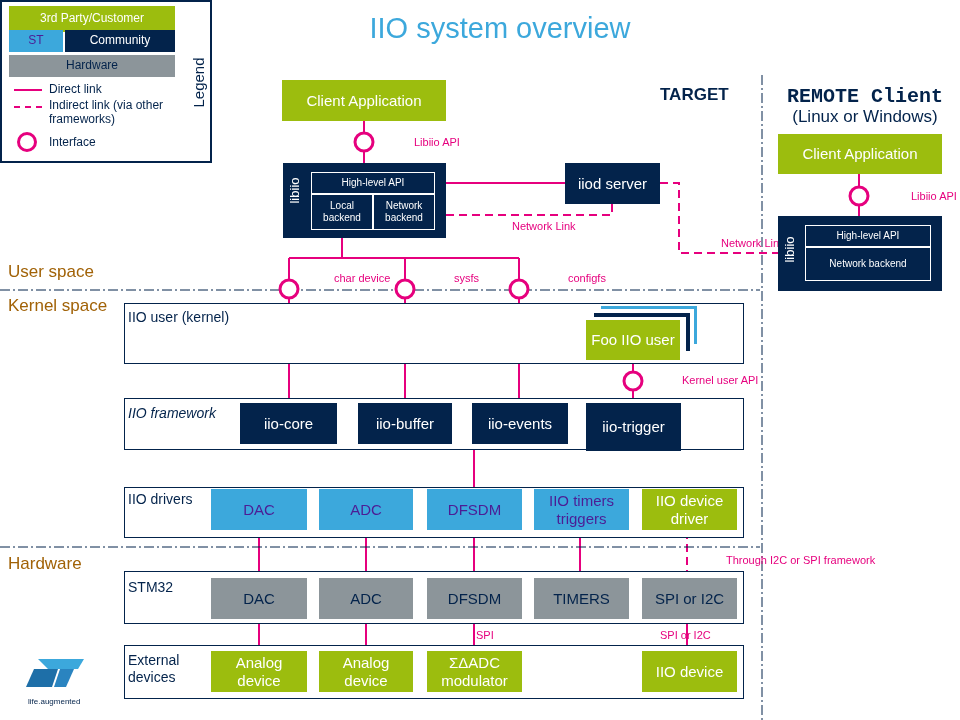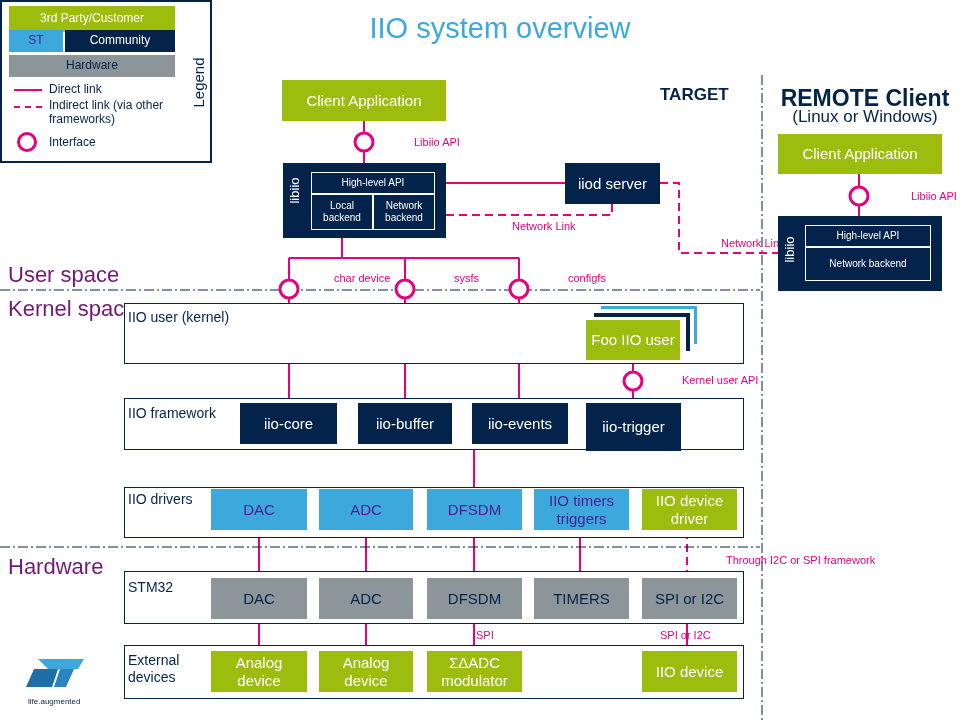--- a/index.html
+++ b/index.html
@@ -7,21 +7,21 @@
          font-family:"Liberation Sans", sans-serif; color:#03234b; }
   .abs { position:absolute; box-sizing:border-box; }
   .box { position:absolute; box-sizing:border-box; display:flex; align-items:center;
          justify-content:center; text-align:center; line-height:1.15; }
   .green { background:#9cbd0e; color:#ffffff; }
   .navy { background:#03234b; color:#ffffff; }
   .blue { background:#3ca8dc; color:#4c1d95; }
   .grey { background:#8c959a; color:#03234b; }
   .layer { position:absolute; box-sizing:border-box; border:1.5px solid #03234b; background:#fff; }
   .layer-label { position:absolute; font-size:14px; color:#03234b; line-height:1.2; }
-  .sec-label { position:absolute; font-size:22px; color:#701a75; }
+  .sec-label { position:absolute; font-size:17px; color:#a16207; }
   .pink-text { position:absolute; color:#e6007e; font-size:11px; white-space:nowrap;padding-left:32px; }
   svg.overlay { position:absolute; left:0; top:0; }
   .comp { font-size:15px; }
   .libiio-inner { position:absolute; box-sizing:border-box; border:1px solid #ffffff;
                   color:#fff; font-size:10px; display:flex; align-items:center; justify-content:center; text-align:center; line-height:1.2; }
   .vert { position:absolute; transform:rotate(-90deg); transform-origin:center; white-space:nowrap; }
 </style>
 </head>
 <body>
 
@@ -95,21 +95,21 @@
   <div class="abs" style="left:12px;top:104px;width:28px;height:0;border-top:2px dashed #e6007e;"></div>
   <div class="abs" style="left:47px;top:96px;width:120px;font-size:12px;line-height:1.2;">Indirect link (via other frameworks)</div>
   <div class="abs" style="left:15px;top:130px;width:20px;height:20px;border:3px solid #e6007e;border-radius:50%;"></div>
   <div class="abs" style="left:47px;top:133px;font-size:12px;">Interface</div>
   <div class="vert" style="left:166px;top:72px;width:60px;font-size:15px;text-align:center;">Legend</div>
 </div>
 
 <div class="abs" style="left:300px;top:12px;width:400px;text-align:center;font-size:29px;color:#3ca8dc;">IIO system overview</div>
 
 <div class="abs" style="left:660px;top:85px;font-size:17px;font-weight:bold;">TARGET</div>
-<div class="abs" style="left:770px;top:85px;width:190px;text-align:center;font-size:23px;font-weight:bold;">REMOTE Client</div>
+<div class="abs" style="left:770px;top:85px;width:190px;text-align:center;font-size:20px;font-weight:bold;font-family:Liberation Mono, monospace;">REMOTE Client</div>
 <div class="abs" style="left:770px;top:107px;width:190px;text-align:center;font-size:17px;">(Linux or Windows)</div>
 
 <div class="box green comp" style="left:282px;top:80px;width:164px;height:41px;font-size:15px;">
     <span>Client Application</span>
   </div>
 <div class="pink-text" style="left:382px;top:136px;">Libiio API</div>
 
 <div class="abs navy" style="left:283px;top:163px;width:163px;height:75px;">
   <div class="vert" style="left:-14px;top:20px;width:50px;font-size:13px;color:#fff;text-align:center;">libiio</div>
   <div class="libiio-inner" style="left:28px;top:9px;width:124px;height:22px;">High-level API</div>
@@ -146,21 +146,21 @@
 <div class="abs" style="left:601px;top:306px;width:96px;height:38px;background:#3ca8dc;"></div>
 <div class="abs" style="left:598px;top:309px;width:96px;height:38px;background:#fff;"></div>
 <div class="abs" style="left:594px;top:313px;width:96px;height:38px;background:#03234b;"></div>
 <div class="abs" style="left:590px;top:317px;width:96px;height:38px;background:#fff;"></div>
 <div class="box green" style="left:586px;top:320px;width:94px;height:40px;font-size:15px;">
     <span>Foo IIO  user</span>
   </div>
 <div class="pink-text" style="left:650px;top:374px;">Kernel user API</div>
 
 <div class="layer" style="left:124px;top:398px;width:620px;height:52px;"></div>
-<div class="layer-label" style="left:128px;top:405px;">IIO  framework</div>
+<div class="layer-label" style="left:128px;top:405px;font-style:italic;">IIO  framework</div>
 <div class="box navy comp" style="left:240px;top:403px;width:97px;height:41px;">
     <span>iio-core</span>
   </div>
 <div class="box navy comp" style="left:358px;top:403px;width:94px;height:41px;">
     <span>iio-buffer</span>
   </div>
 <div class="box navy comp" style="left:472px;top:403px;width:96px;height:41px;">
     <span>iio-events</span>
   </div>
 <div class="box navy comp" style="left:586px;top:403px;width:95px;height:48px;">

